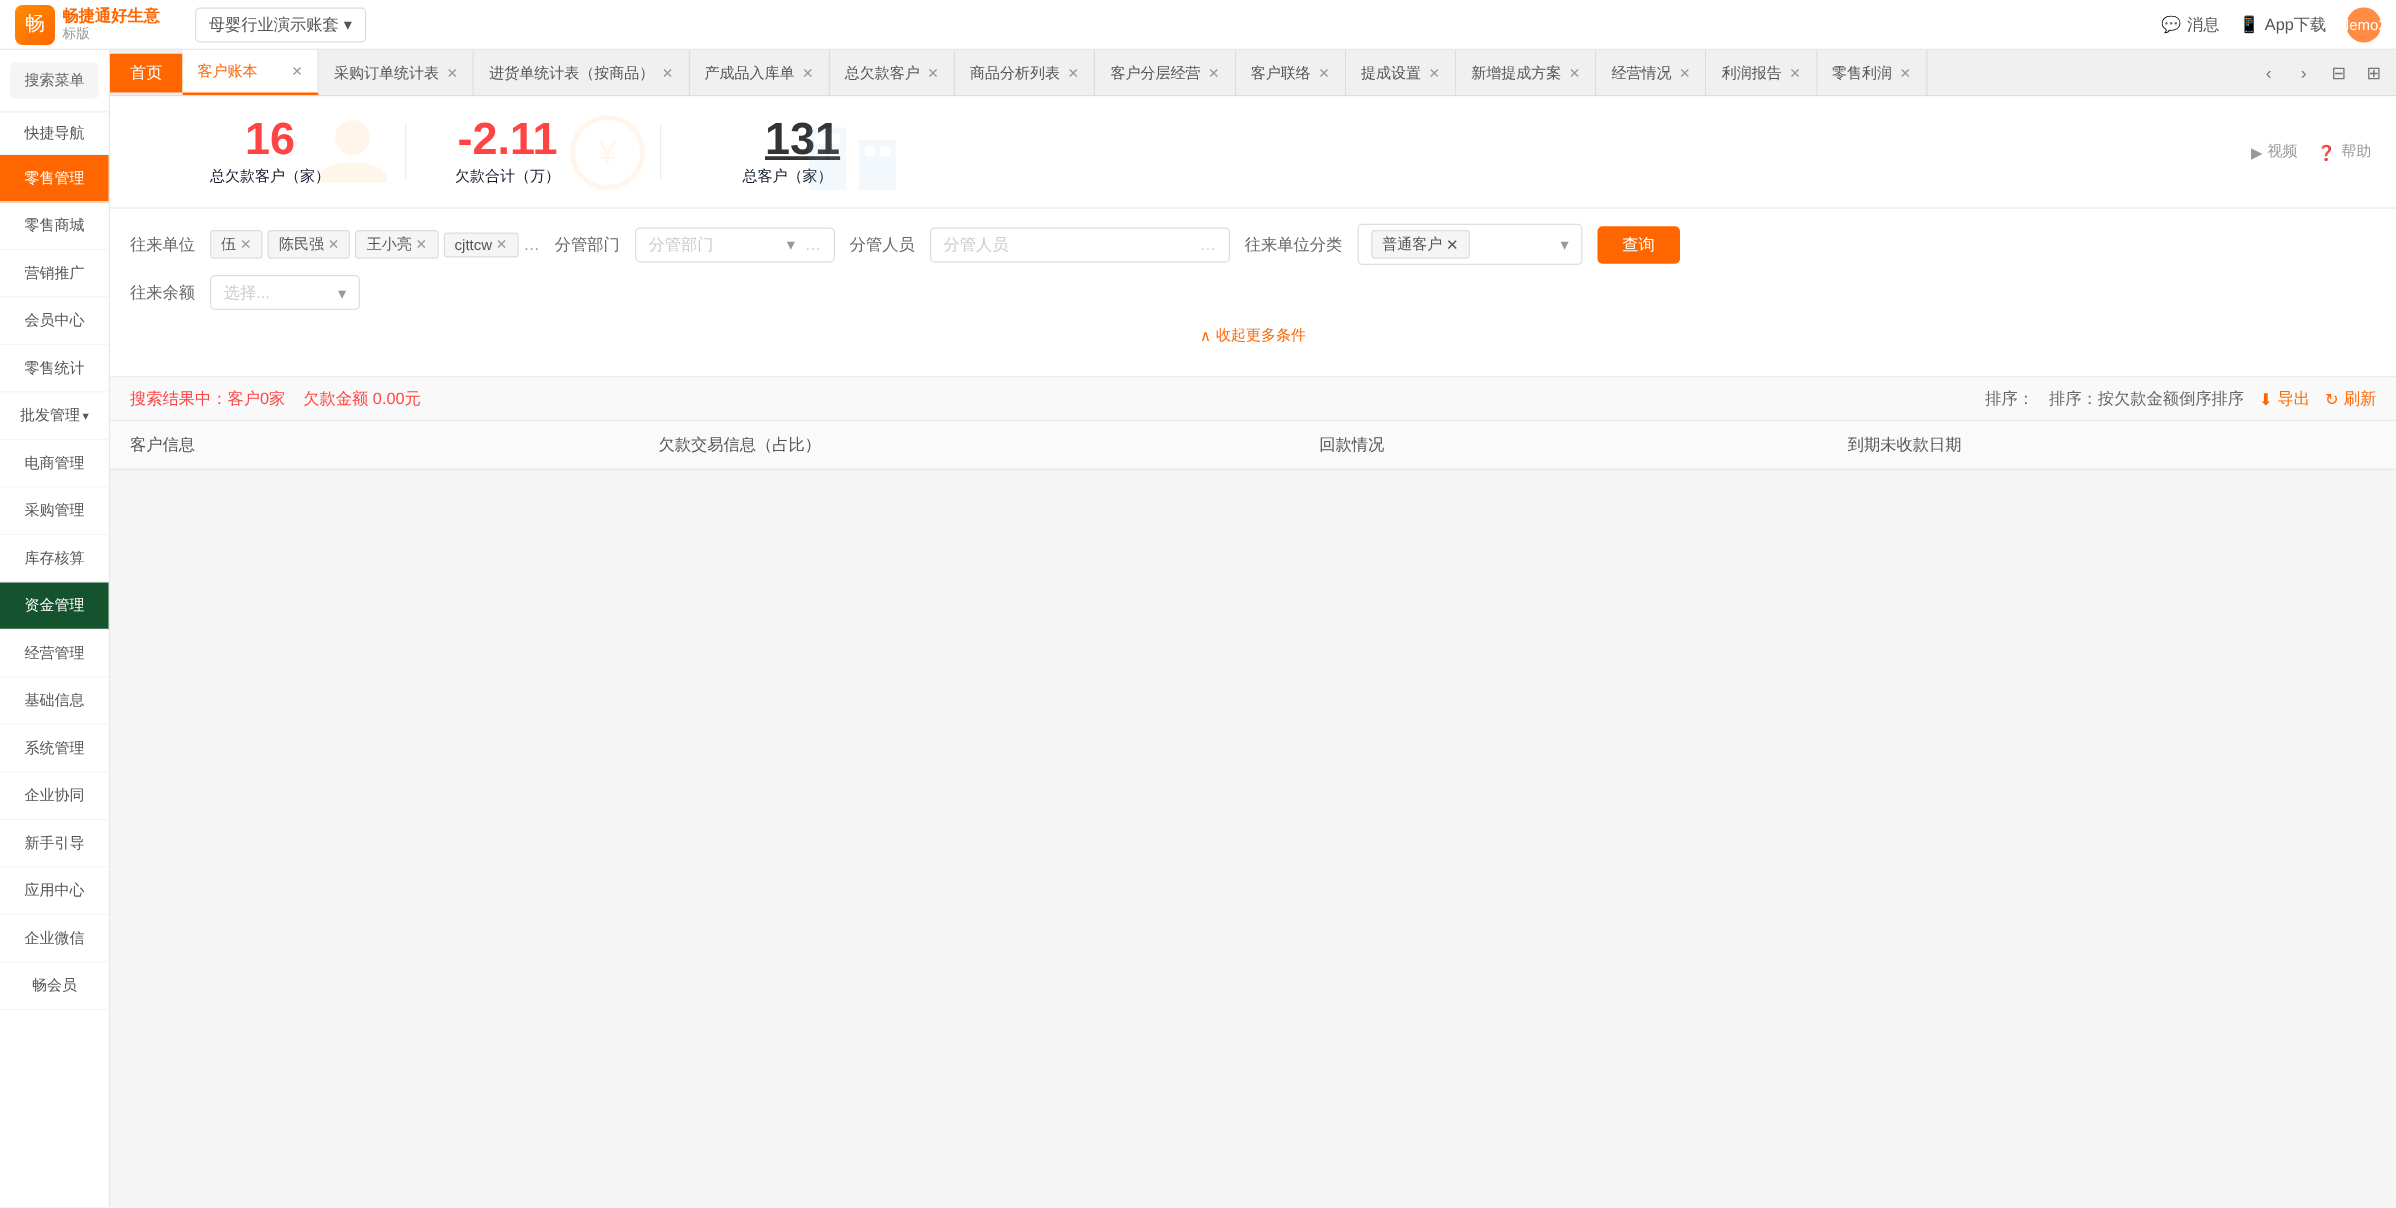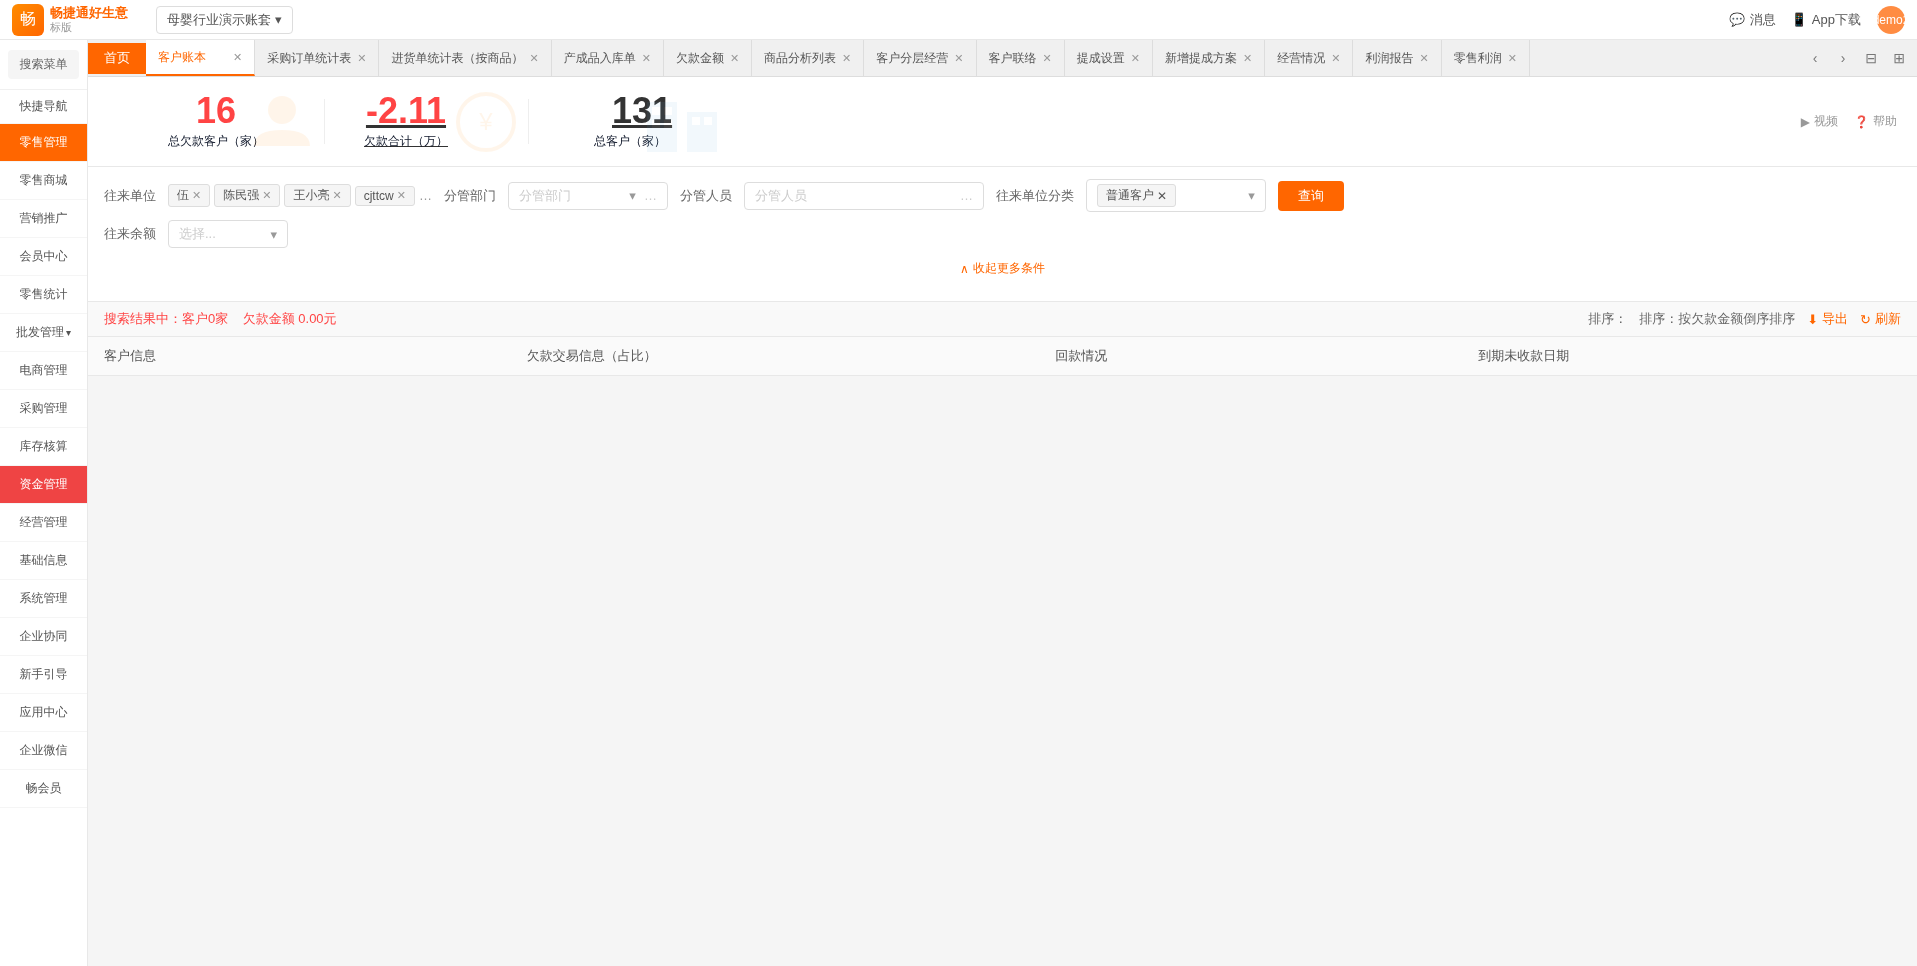--- a/index.html
+++ b/index.html
@@ -137,21 +137,21 @@
     <div class="sidebar-item">营销推广</div>
     <div class="sidebar-item">会员中心</div>
     <div class="sidebar-item">零售统计</div>
     <div class="sidebar-item" style="display:flex;align-items:center;justify-content:center;gap:2px;">
       <span>批发管理</span>
       <span style="font-size:10px;">▾</span>
     </div>
     <div class="sidebar-item">电商管理</div>
     <div class="sidebar-item">采购管理</div>
     <div class="sidebar-item">库存核算</div>
-    <div class="sidebar-item" style="background:#ef4444;color:#fff;text-align:center;">资金管理</div>
+    <div class="sidebar-item" style="background:#14532d;color:#fff;text-align:center;">资金管理</div>
     <div class="sidebar-item">经营管理</div>
     <div class="sidebar-item">基础信息</div>
     <div class="sidebar-item">系统管理</div>
     <div class="sidebar-item">企业协同</div>
     <div class="sidebar-item">新手引导</div>
     <div class="sidebar-item">应用中心</div>
     <div class="sidebar-item">企业微信</div>
     <div class="sidebar-item">畅会员</div>
   </div>
 
@@ -169,21 +169,21 @@
       </div>
       <div class="tab-item">
         <span>进货单统计表（按商品）</span>
         <span class="tab-close">✕</span>
       </div>
       <div class="tab-item">
         <span>产成品入库单</span>
         <span class="tab-close">✕</span>
       </div>
       <div class="tab-item">
-        <span>欠款金额</span>
+        <span>总欠款客户</span>
         <span class="tab-close">✕</span>
       </div>
       <div class="tab-item">
         <span>商品分析列表</span>
         <span class="tab-close">✕</span>
       </div>
       <div class="tab-item">
         <span>客户分层经营</span>
         <span class="tab-close">✕</span>
       </div>
@@ -225,21 +225,21 @@
 
         <div class="stat-block" style="padding-left:60px;padding-right:60px;">
           <svg class="stat-bg-icon" width="64" height="64" viewBox="0 0 64 64">
             <circle cx="32" cy="20" r="14" fill="#ff8c00"></circle>
             <path d="M4 56 Q4 40 32 40 Q60 40 60 56" fill="#ff8c00"></path>
           </svg>
           <span class="stat-value" style="color:#ff4444;font-size:36px;">16</span>
           <span class="stat-label">总欠款客户（家）</span>
         </div>
 
-        <div class="stat-block" style="padding-right:80px;text-decoration:underline;">
+        <div class="stat-block" style="padding-right:80px;">
           <svg class="stat-bg-icon" width="64" height="64" viewBox="0 0 64 64">
             <circle cx="32" cy="32" r="28" fill="none" stroke="#ff8c00" stroke-width="4"></circle>
             <text x="32" y="40" text-anchor="middle" font-size="24" fill="#ff8c00">¥</text>
           </svg>
           <span class="stat-value negative" style="font-size:36px;">-2.11</span>
           <span class="stat-label">欠款合计（万）</span>
         </div>
 
         <div class="stat-block" style="padding-left:60px;padding-right:60px;">
           <svg class="stat-bg-icon" width="80" height="60" viewBox="0 0 80 60">

